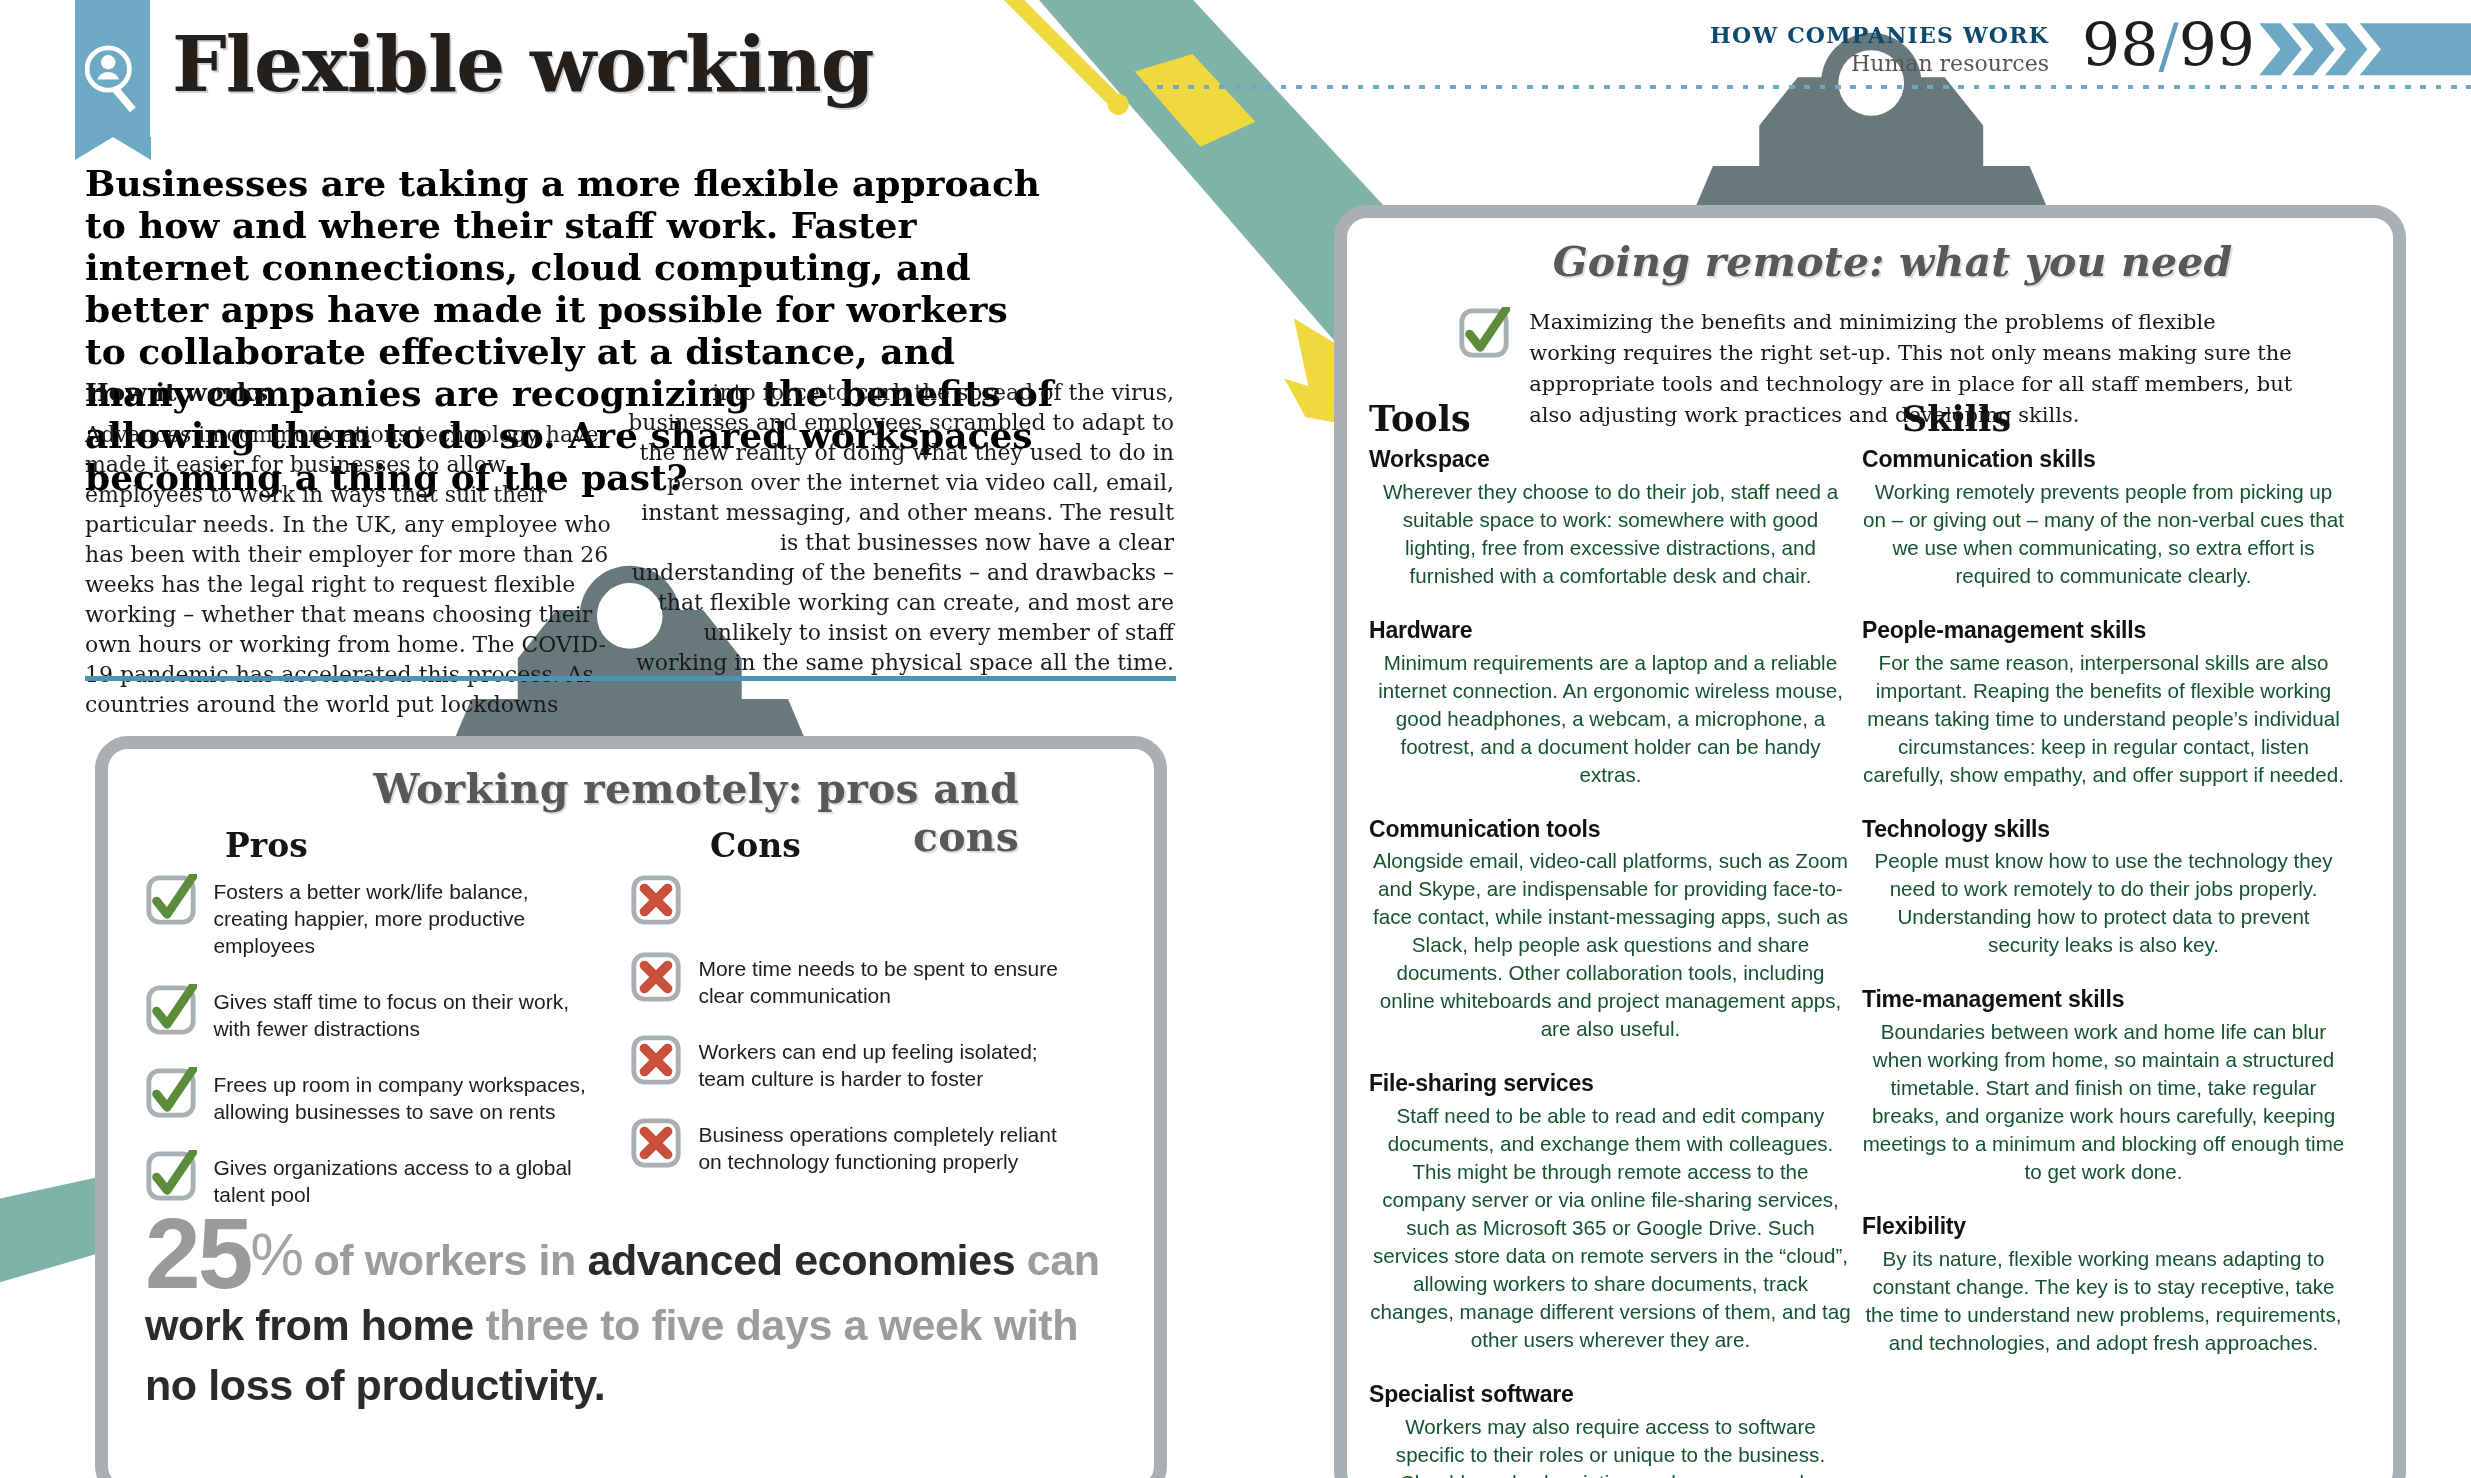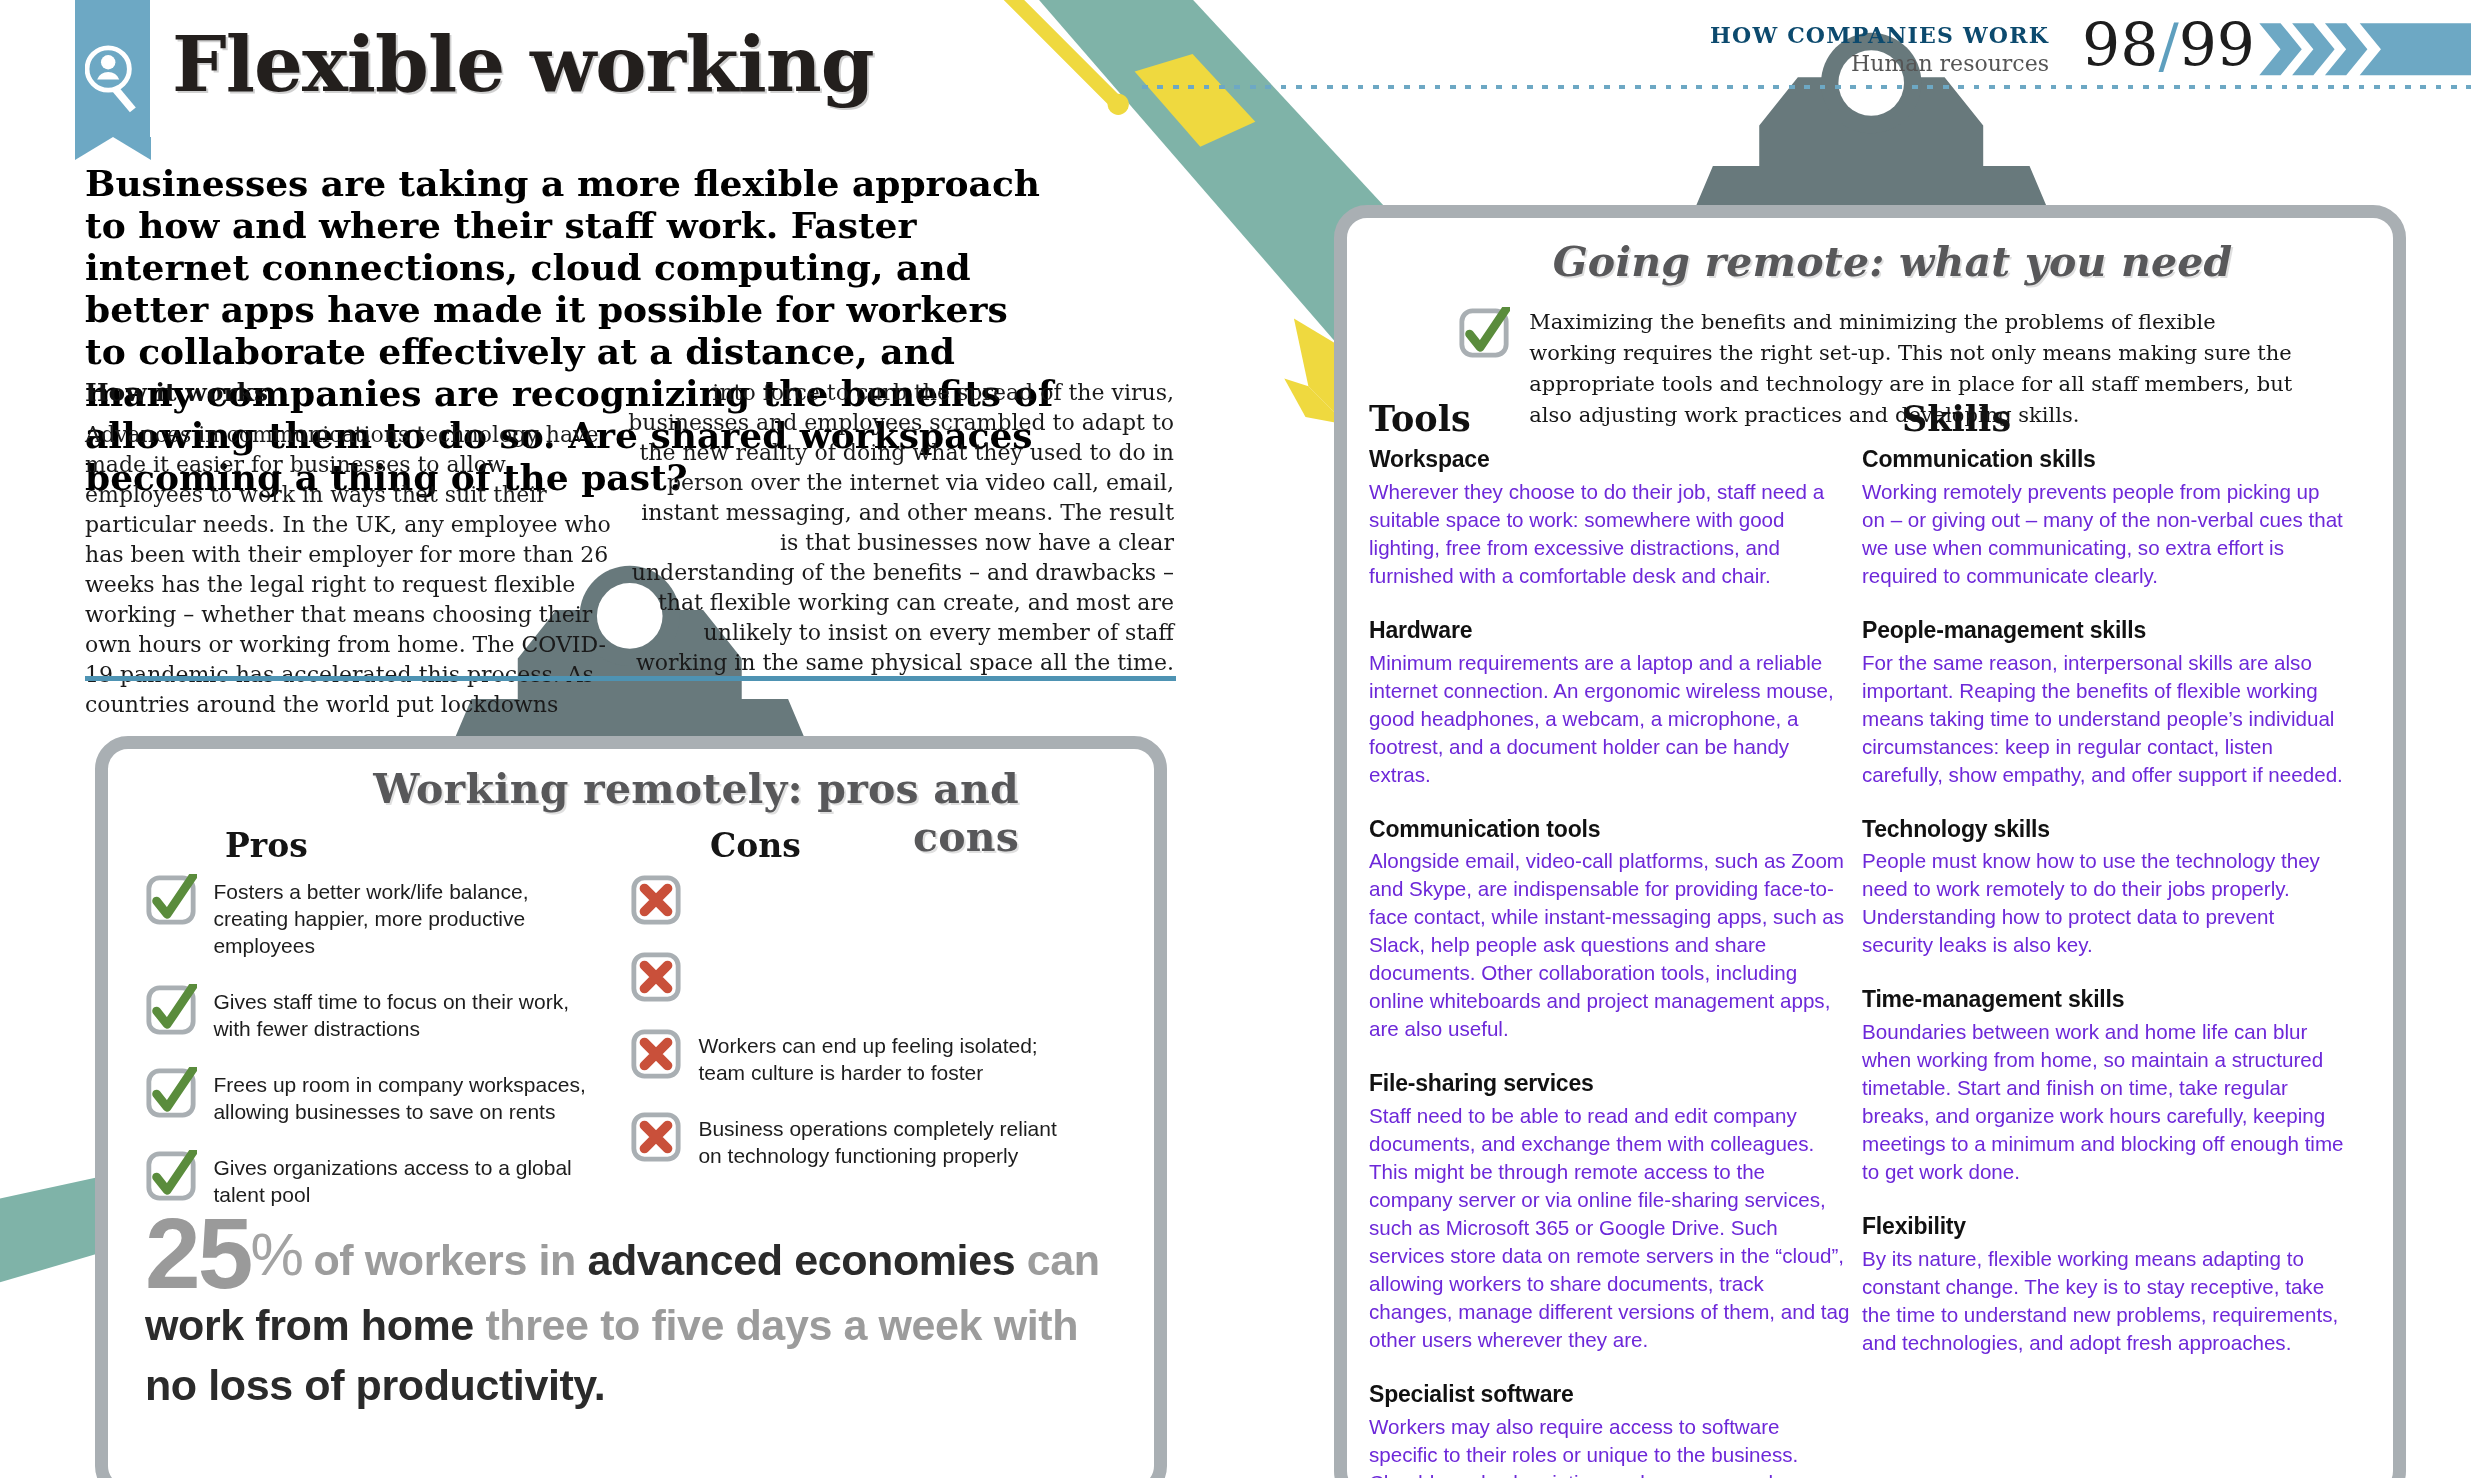--- a/index.html
+++ b/index.html
@@ -145,21 +145,21 @@
   .sec-col { position: absolute; width: 483px; }
   #tools-col  { left: 1369px; top: 446px; }
   #skills-col { left: 1862px; top: 446px; }
 
   .sub-head {
     font-family: "Liberation Sans", sans-serif; font-weight: 700;
     font-size: 23px; color: #111; margin-bottom: 4.8px; letter-spacing: -0.2px;
   }
   .sub-body {
     font-family: "Liberation Sans", sans-serif;
-    font-size: 20.6px; line-height: 28px; color: #6d28d9; margin-bottom: 27px;
+    font-size: 20.6px; line-height: 28px; color: #14532d; margin-bottom: 27px; text-align: center;
   }
 </style>
 </head>
 <body>
 
 <svg class="deco" viewBox="0 0 2560 1531" xmlns="http://www.w3.org/2000/svg">
 
   <g>
     <polygon points="1050,-30 1180,-60 1560,350 1440,420" fill="#7fb3a8"></polygon>
     <polygon points="1175,74 1235,56 1300,126 1243,152" fill="#efd93f"></polygon>
@@ -260,20 +260,21 @@
       <svg class="pc-box" viewBox="0 0 54 54" xmlns="http://www.w3.org/2000/svg">
   <rect x="4" y="4" width="46" height="46" rx="11" ry="11" fill="#fff" stroke="#a9afb3" stroke-width="5"></rect>
   <path d="M15,15 L39,39 M39,15 L15,39" fill="none" stroke="#c9503a" stroke-width="10" stroke-linecap="round"></path>
 </svg>
     </div>
     <div class="pc-item">
       <svg class="pc-box" viewBox="0 0 54 54" xmlns="http://www.w3.org/2000/svg">
   <rect x="4" y="4" width="46" height="46" rx="11" ry="11" fill="#fff" stroke="#a9afb3" stroke-width="5"></rect>
   <path d="M15,15 L39,39 M39,15 L15,39" fill="none" stroke="#c9503a" stroke-width="10" stroke-linecap="round"></path>
 </svg>
+      <div class="pc-text">More time needs to be spent to ensure clear communication</div>
     </div>
     <div class="pc-item">
       <svg class="pc-box" viewBox="0 0 54 54" xmlns="http://www.w3.org/2000/svg">
   <rect x="4" y="4" width="46" height="46" rx="11" ry="11" fill="#fff" stroke="#a9afb3" stroke-width="5"></rect>
   <path d="M15,15 L39,39 M39,15 L15,39" fill="none" stroke="#c9503a" stroke-width="10" stroke-linecap="round"></path>
 </svg>
       <div class="pc-text">Workers can end up feeling isolated; team culture is harder to foster</div>
     </div>
     <div class="pc-item">
       <svg class="pc-box" viewBox="0 0 54 54" xmlns="http://www.w3.org/2000/svg">

